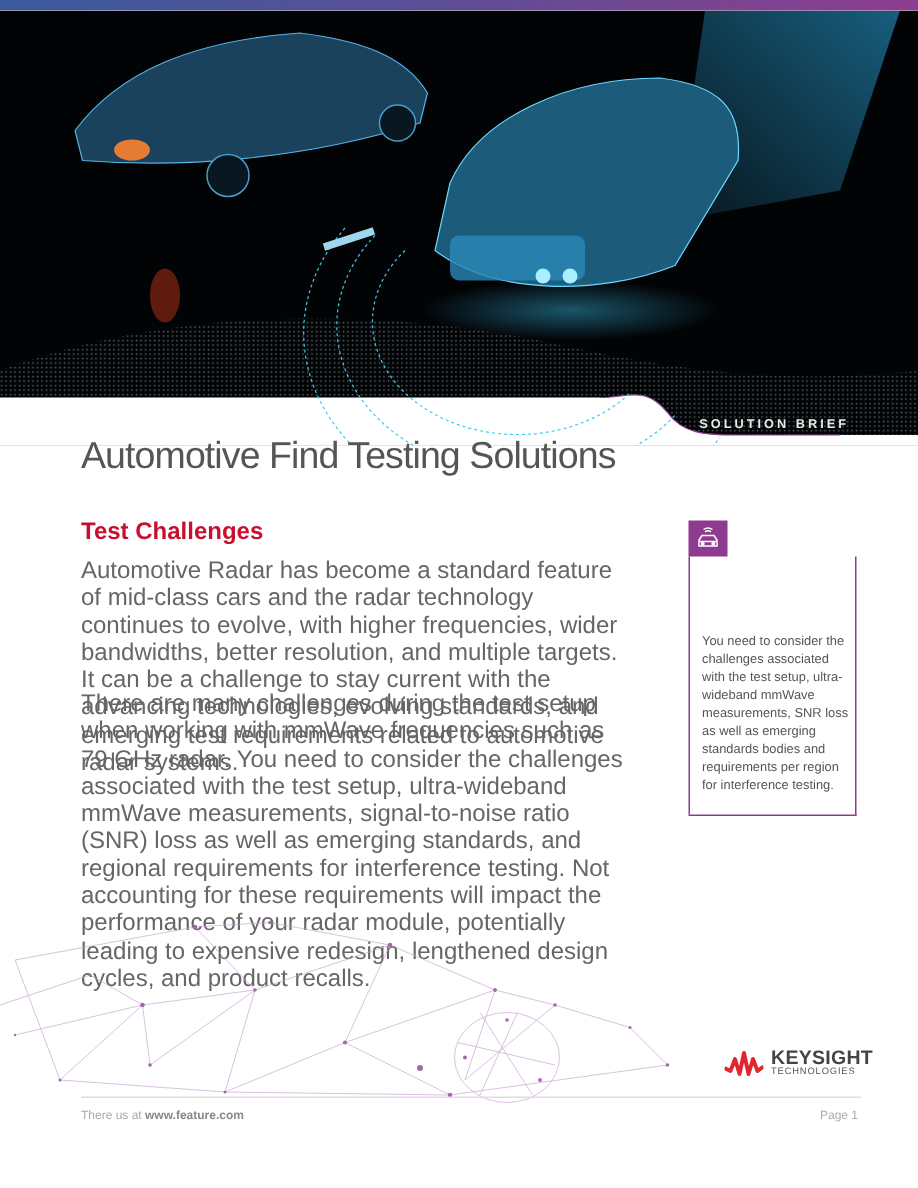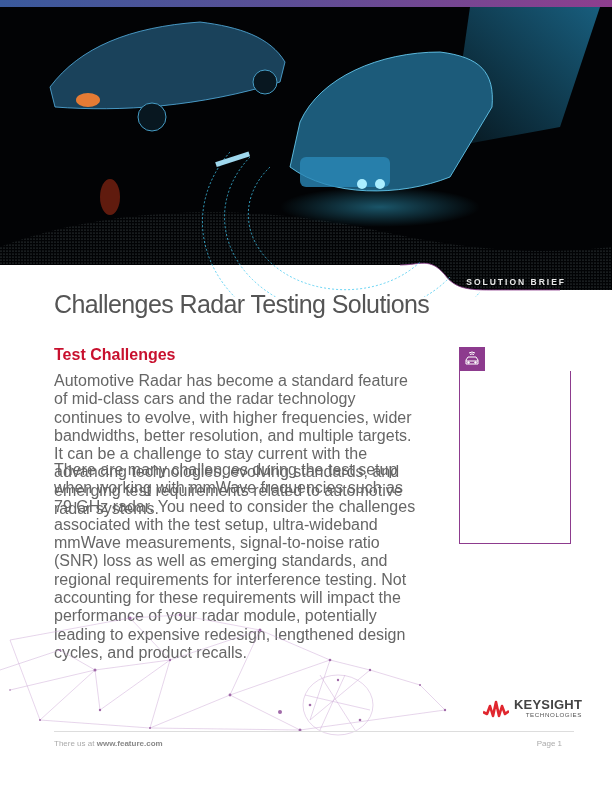--- a/index.html
+++ b/index.html
@@ -30,28 +30,28 @@
     border:1px solid #8d3b8e; border-top:none; border-left:none; }
   .sidebar-box::before { content:""; position:absolute; left:0; top:0; width:1px; height:100%; background:#8d3b8e; }
   .sidebar-heading { position:absolute; left:9px; top:12px; width:100px; font-size:10.5px;
     line-height:14px; color:#444; font-weight:bold; }
   .sidebar-body { position:absolute; left:9px; top:50px; width:100px; font-size:8.6px;
     line-height:12px; color:#555; }
 
   .wire { position:absolute; left:0; top:600px; width:470px; height:140px; }
 
   .logo { position:absolute; left:483px; top:698px; display:flex; align-items:center; gap:5px; }
-  .logo-text { display:flex; flex-direction:column;text-align:right; }
+  .logo-text { display:flex; flex-direction:column; }
   .logo-main { font-size:13px; font-weight:bold; color:#444; letter-spacing:0.2px; line-height:13px; }
   .logo-sub { font-size:6.2px; color:#555; letter-spacing:0.6px; line-height:8px; }
 
   .footer-rule { position:absolute; left:54px; top:731px; width:520px; height:1px; background:#ddd; }
   .footer-left { position:absolute; left:54px; top:739px; font-size:8px; color:#aaa; }
   .footer-left b { color:#888; }
-  .footer-right { position:absolute; right:50px; top:739px; font-size:8px; color:#aaa; }
+  .footer-right { position:absolute; right:40px; top:739px; font-size:8px; color:#aaa; }
 </style>
 </head>
 <body>
 
 <div class="topbar"></div>
 
 <div class="hero">
   <svg width="612" height="290" viewBox="0 0 612 290">
     <defs>
       <radialGradient id="glow1" cx="0.5" cy="0.5" r="0.5">
@@ -95,38 +95,39 @@
       <path d="M270,160 A90,70 0 0 0 420,255"></path>
       <path d="M250,150 A120,95 0 0 0 450,270"></path>
       <path d="M230,145 A150,120 0 0 0 480,285"></path>
     </g>
     <rect x="215" y="150" width="35" height="5" fill="#9fd8ee" transform="rotate(-18 232 152)"></rect>
   </svg>
 </div>
 
 <div class="brief-label">SOLUTION BRIEF</div>
 
-<h1 class="title">Challenges Radar Testing Solutions</h1>
+<h1 class="title">Automotive Find Testing Solutions</h1>
 
 <h2 class="section-title">Test Challenges</h2>
 
 <p class="para p1">Automotive Radar has become a standard feature of mid-class cars and the radar technology continues to evolve, with higher frequencies, wider bandwidths, better resolution, and multiple targets. It can be a challenge to stay current with the advancing technologies, evolving standards, and emerging test requirements related to automotive radar systems.</p>
 <p class="para p2">There are many challenges during the test setup when working with mmWave frequencies such as 79 GHz radar. You need to consider the challenges associated with the test setup, ultra-wideband mmWave measurements, signal-to-noise ratio (SNR) loss as well as emerging standards, and regional requirements for interference testing. Not accounting for these requirements will impact the performance of your radar module, potentially leading to expensive redesign, lengthened design cycles, and product recalls.</p>
 
 <div class="sidebar-icon">
   <svg width="18" height="18" viewBox="0 0 18 18" fill="none" stroke="#fff" stroke-width="1">
     <path d="M6,3 Q9,1 12,3"></path>
       <path d="M7,4.5 Q9,3.3 11,4.5"></path>
     <path d="M3,10 L5,7 L13,7 L15,10 L15,14 L3,14 Z"></path>
     <line x1="3" y1="11" x2="15" y2="11"></line>
     <circle cx="5.5" cy="12.5" r="0.8" fill="#fff"></circle>
       <circle cx="12.5" cy="12.5" r="0.8" fill="#fff"></circle>
   </svg>
 </div>
 <div class="sidebar-box">
+  <div class="sidebar-body">You need to consider the challenges associated with the test setup, ultra-wideband mmWave measurements, SNR loss as well as emerging standards bodies and requirements per region for interference testing.</div>
 </div>
 
 <div class="wire">
   <svg width="470" height="140" viewBox="0 0 470 140">
     <g stroke="#c9a3d3" stroke-width="0.5" fill="none" opacity="0.9">
       <path d="M10,40 L130,18 L180,15 L260,30 L330,60 L370,70 L420,85 L445,110 L300,130 L150,128 L40,120 Z"></path>
       <path d="M130,18 L170,60 L260,30 L230,95 L330,60 L310,120 L370,70"></path>
       <path d="M40,120 L95,70 L170,60 L150,128 L230,95 L300,130"></path>
       <path d="M60,50 L95,70 L100,110 L170,60"></path>
       <ellipse cx="338" cy="105" rx="35" ry="30"></ellipse>

